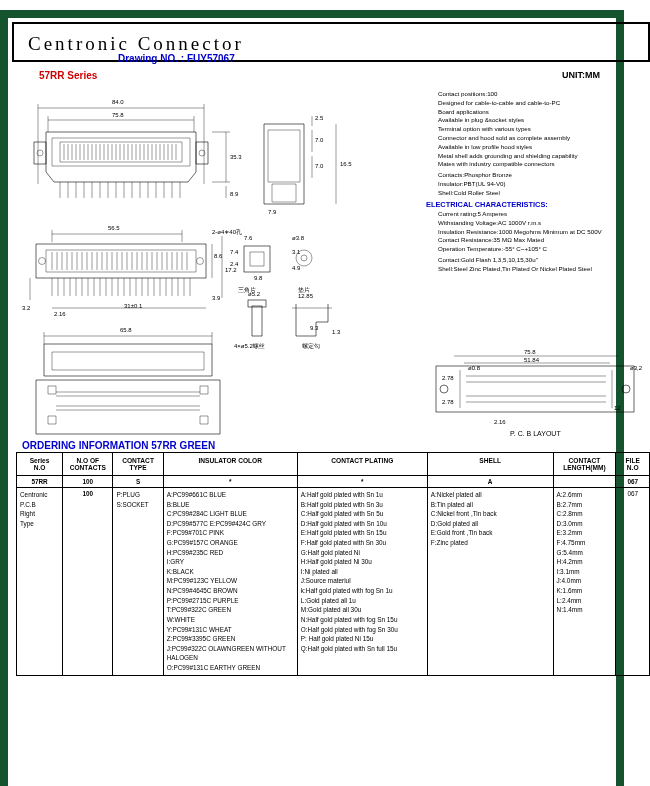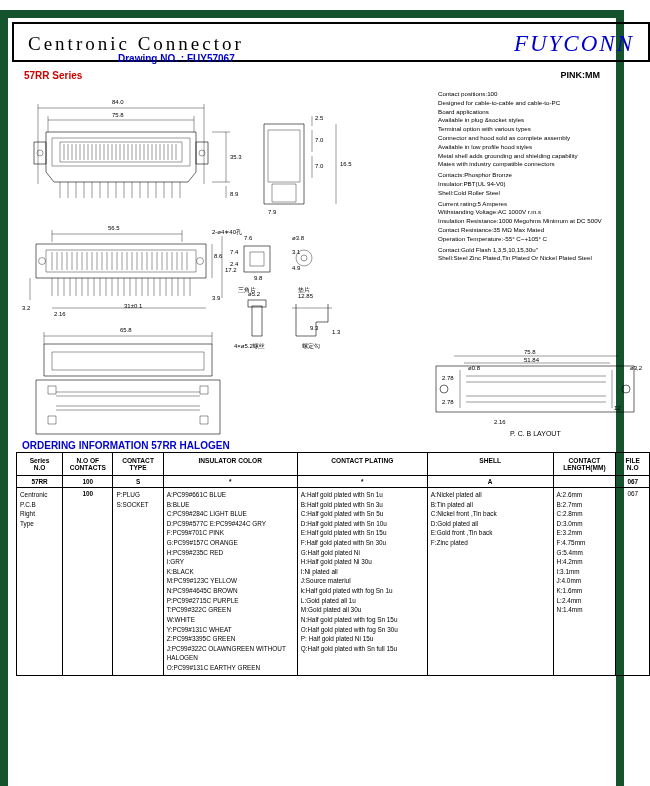--- a/index.html
+++ b/index.html
@@ -12,21 +12,21 @@
     font-size:7px;
   }
   .page { position:relative; width:624px; height:786px; border:8px solid #14532d;margin-top:10px; }
 
   
   .hdr { position:absolute; left:4px; top:4px; width:638px; height:40px; border:2px solid #000; }
   .hdr-title { position:absolute; left:14px; top:9px; font-size:19px; letter-spacing:3px; font-family:"Liberation Serif", serif; }
   .hdr-brand { position:absolute; right:14px; top:7px; font-size:23px; letter-spacing:2px; font-style:italic; font-family:"Liberation Serif", serif; color:#0000cc; }
 
   
-  .sub-series { position:absolute; left:16px; top:52px; font-size:10px; font-weight:bold; color:#cc0000; }
+  .sub-series { position:absolute; left:31px; top:52px; font-size:10px; font-weight:bold; color:#cc0000; }
   .sub-drawing { position:absolute; left:110px; top:35px; font-size:10px; font-weight:bold; color:#0000cc; }
   .sub-unit { position:absolute; right:16px; top:52px; font-size:9px; font-weight:bold; }
 
   
   .spec { position:absolute; left:418px; top:72px; width:222px; font-size:6.2px; line-height:1.42; }
   .spec h4 { margin:0; font-size:7.4px; color:#cc0000; font-weight:bold; }
   .spec .blue { color:#0000cc; }
   .spec ul { list-style:none; margin:0 0 2px 0; padding:0 0 0 12px; }
   .spec li { white-space:nowrap; }
 
@@ -47,44 +47,44 @@
   .nowrapline { white-space:pre-line; }
   .tiny { font-size:6.1px; line-height:1.5; }
 </style>
 </head>
 <body>
 
 <div class="page">
 
   <div class="hdr">
     <div class="hdr-title">Centronic Connector</div>
-    <div class="hdr-brand">FUYCONN</div>
   </div>
 
   <div class="sub-series">57RR Series</div>
   <div class="sub-drawing">Drawing NO. : FUY57067</div>
-  <div class="sub-unit">PINK:MM</div>
+  <div class="sub-unit">UNIT:MM</div>
 
   <div class="spec">
     <ul>
       <li>Contact positions:100</li>
       <li>Designed for cable-to-cable and cable-to-PC</li>
       <li>Board applications</li>
       <li>Available in plug &amp;socket styles</li>
       <li>Terminal option with various types</li>
       <li>Connector and hood sold as complete assembly</li>
       <li>Available in low profile hood styles</li>
       <li>Metal shell adds grounding and shielding capability</li>
       <li>Mates with industry compatible connectors</li>
     </ul>
     <ul>
       <li>Contacts:Phosphor Bronze</li>
       <li>Insulator:PBT(UL 94-V0)</li>
       <li>Shell:Cold Roller Steel</li>
     </ul>
+    <h4 class="blue">ELECTRICAL CHARACTERISTICS:</h4>
     <ul>
       <li>Current rating:5 Amperes</li>
       <li>Withstanding Voltage:AC 1000V r.m.s</li>
       <li>Insulation Resistance:1000  Megohms Minimum at DC 500V</li>
       <li>Contact Resistance:35 MΩ   Max Mated</li>
       <li>Operation Temperature:-55°  C~+105°  C</li>
     </ul>
     <ul>
       <li>Contact:Gold Flash 1,3,5,10,15,30u"</li>
       <li>Shell:Steel Zinc Plated,Tin Plated Or Nickel Plated Steel</li>
@@ -294,21 +294,21 @@
     <text class="dim" x="100" y="14">51.84</text>
     <text class="dim" x="44" y="22">ø0.8</text>
     <text class="dim" x="206" y="22">ø3,2</text>
     <text class="dim" x="190" y="62">12</text>
     <text class="dim" x="70" y="76">2.16</text>
     <text class="dim" x="18" y="32">2.78</text>
     <text class="dim" x="18" y="56">2.78</text>
     <text class="dim" x="86" y="88" style="font-size:7px">P. C. B  LAYOUT</text>
   </svg>
 
-  <div class="order-title">ORDERING INFORMATION 57RR HALOGEN</div>
+  <div class="order-title">ORDERING INFORMATION 57RR GREEN</div>
 
   <table class="ord">
     <thead>
       <tr>
         <th style="width:44px" class="nowrapline">Series
 N.O</th>
         <th style="width:48px" class="nowrapline">N.O OF
 CONTACTS</th>
         <th style="width:48px" class="nowrapline">CONTACT
 TYPE</th>

